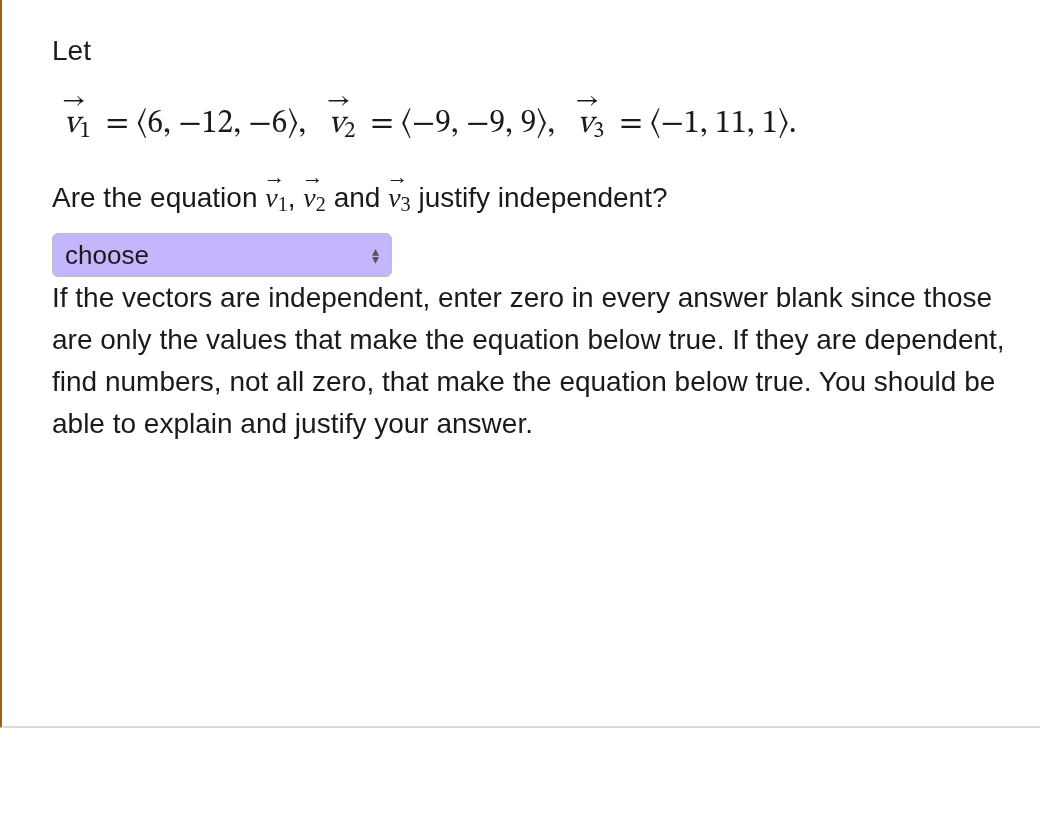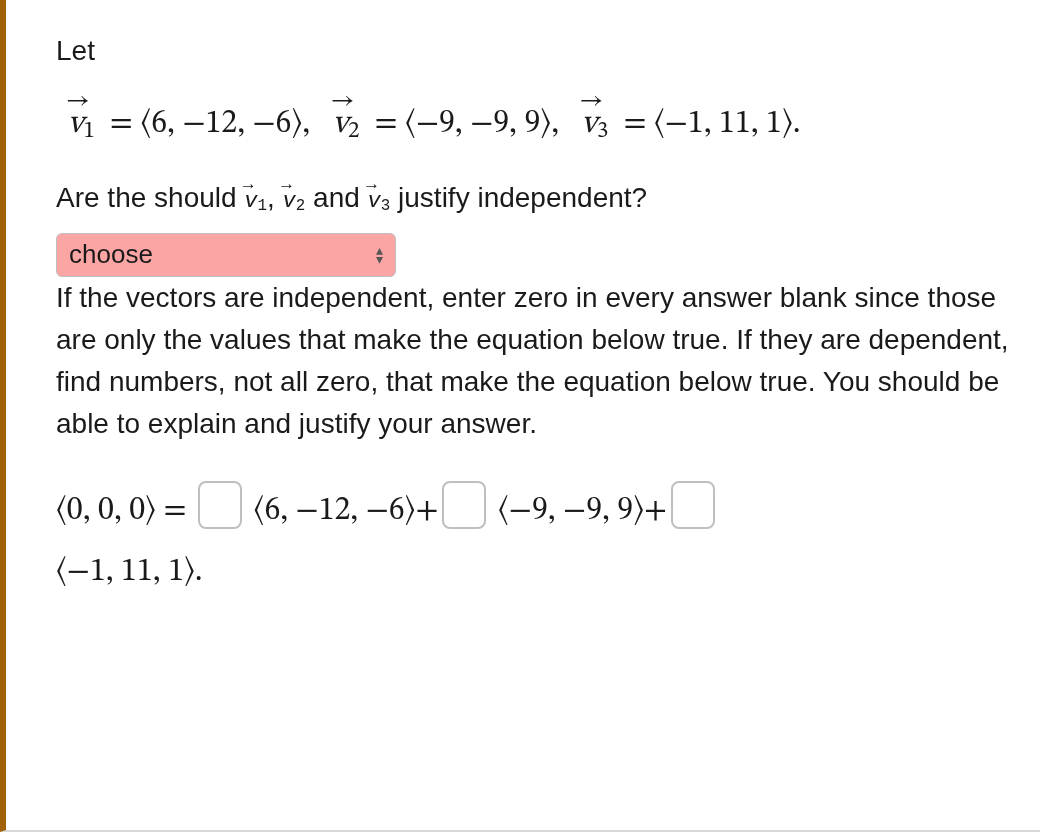--- a/index.html
+++ b/index.html
@@ -3,27 +3,27 @@
 <meta charset="utf-8">
 <style>
   html, body {
     margin: 0;
     padding: 0;
     background: #ffffff;
   }
   .page {
     box-sizing: border-box;
     width: 1040px;
-    height: 832px;
+    height: 728px;
     padding: 30px 28px 20px 50px;
     font-family: Arial, Helvetica, sans-serif;
     font-size: 28px;
     line-height: 1.5;
     color: #1a1a1a;
-    border-left: 6px solid #a16207;
+    border-left: 2px solid #a16207;
     border-bottom: 2px solid #d9d9d9;
   }
   .para {
     margin: 0 0 24px 0;
   }
   .math-block {
     font-family: "Cambria Math", "STIX Two Math", "Times New Roman", serif;
     font-size: 32px;
     margin: 28px 0 28px 12px;
     white-space: nowrap;
@@ -46,30 +46,30 @@
     left: -0.08em;
     font-style: normal;
     font-size: 0.78em;
   }
   .sub {
     font-size: 0.72em;
     vertical-align: -0.22em;
     font-style: normal;
   }
   .inline-math {
-    font-family: Liberation Mono, monospace;
-    font-size: 22px;
+    font-family: Liberation Serif, serif;
+    font-size: 28px;
   }
   .select-wrap {
     display: inline-flex;
     align-items: center;
     justify-content: space-between;
     border: 1px solid #bfbfbf;
     border-radius: 6px;
-    background: #fca5a5;
+    background: #c4b5fd;
     padding: 6px 12px;
     width: 340px;
     height: 44px;
     box-sizing: border-box;
     margin-top: 10px;
   }
   .select-text {
     font-family: Arial, Helvetica, sans-serif;
     font-size: 26px;
     color: #1a1a1a;
@@ -107,33 +107,27 @@
   <div class="math-block">
     <span class="vec"><span>v</span></span><span class="sub">1</span>
     &nbsp;=&nbsp;<span>⟨6, −12, −6⟩</span>,&nbsp;&nbsp;
     <span class="vec"><span>v</span></span><span class="sub">2</span>
     &nbsp;=&nbsp;<span>⟨−9, −9, 9⟩</span>,&nbsp;&nbsp;
     <span class="vec"><span>v</span></span><span class="sub">3</span>
     &nbsp;=&nbsp;<span>⟨−1, 11, 1⟩</span>.
   </div>
 
   <div class="para question-line">
-    <span>Are the should </span><span class="inline-math"><span class="vec"><span>v</span></span><span class="sub">1</span></span><span>, </span><span class="inline-math"><span class="vec"><span>v</span></span><span class="sub">2</span></span><span> and </span><span class="inline-math"><span class="vec"><span>v</span></span><span class="sub">3</span></span><span> justify independent?</span>
+    <span>Are the equation </span><span class="inline-math"><span class="vec"><span>v</span></span><span class="sub">1</span></span><span>, </span><span class="inline-math"><span class="vec"><span>v</span></span><span class="sub">2</span></span><span> and </span><span class="inline-math"><span class="vec"><span>v</span></span><span class="sub">3</span></span><span> justify independent?</span>
   </div>
 
   <div class="select-wrap">
     <span class="select-text">choose</span>
     <span class="select-arrows">
       <span>▴</span>
       <span>▾</span>
     </span>
   </div>
 
   <p class="para instruction">If the vectors are independent, enter zero in every answer blank since those are only the values that make the equation below true. If they are dependent, find numbers, not all zero, that make the equation below true. You should be able to explain and justify your answer.</p>
 
-  <div class="eq-line">
-    <span>⟨0, 0, 0⟩</span><span> = </span><span class="num-input"></span>
-    <span>⟨6, −12, −6⟩</span><span>+</span><span class="num-input"></span>
-    <span>⟨−9, −9, 9⟩</span><span>+</span><span class="num-input"></span><br>
-    <span>⟨−1, 11, 1⟩</span><span>.</span>
-  </div>
 
 </div>
 
 </body></html>

